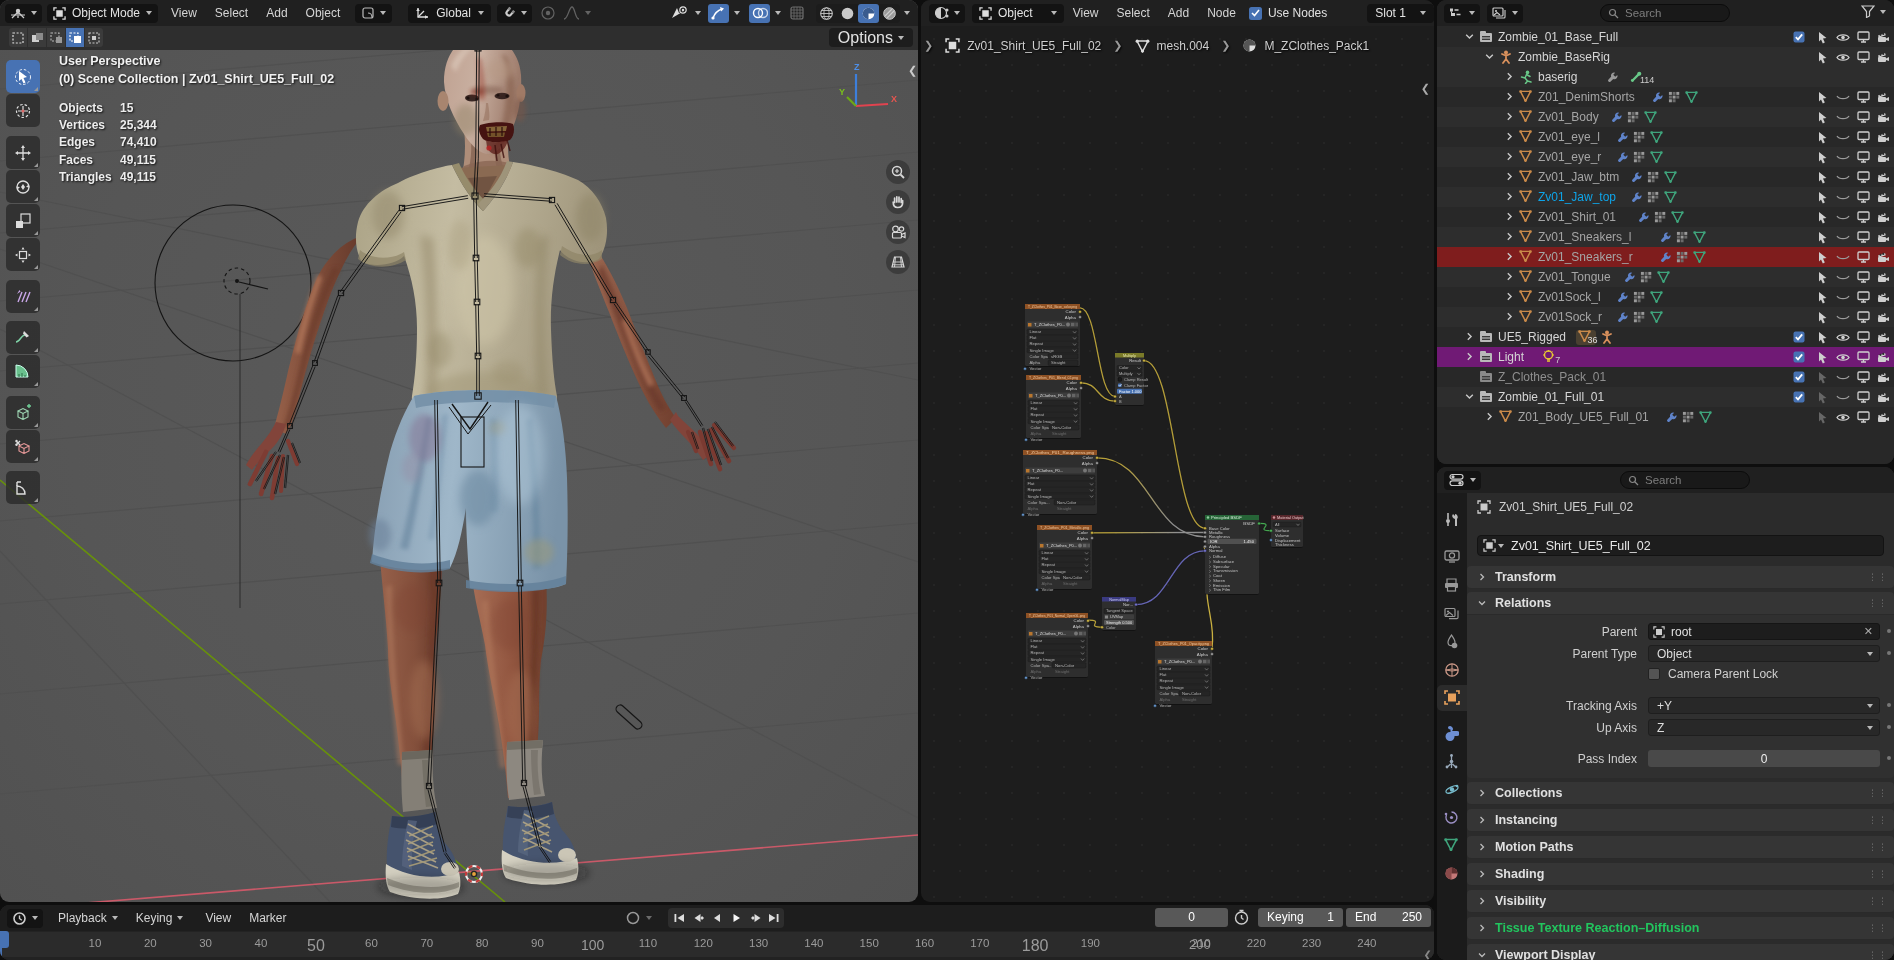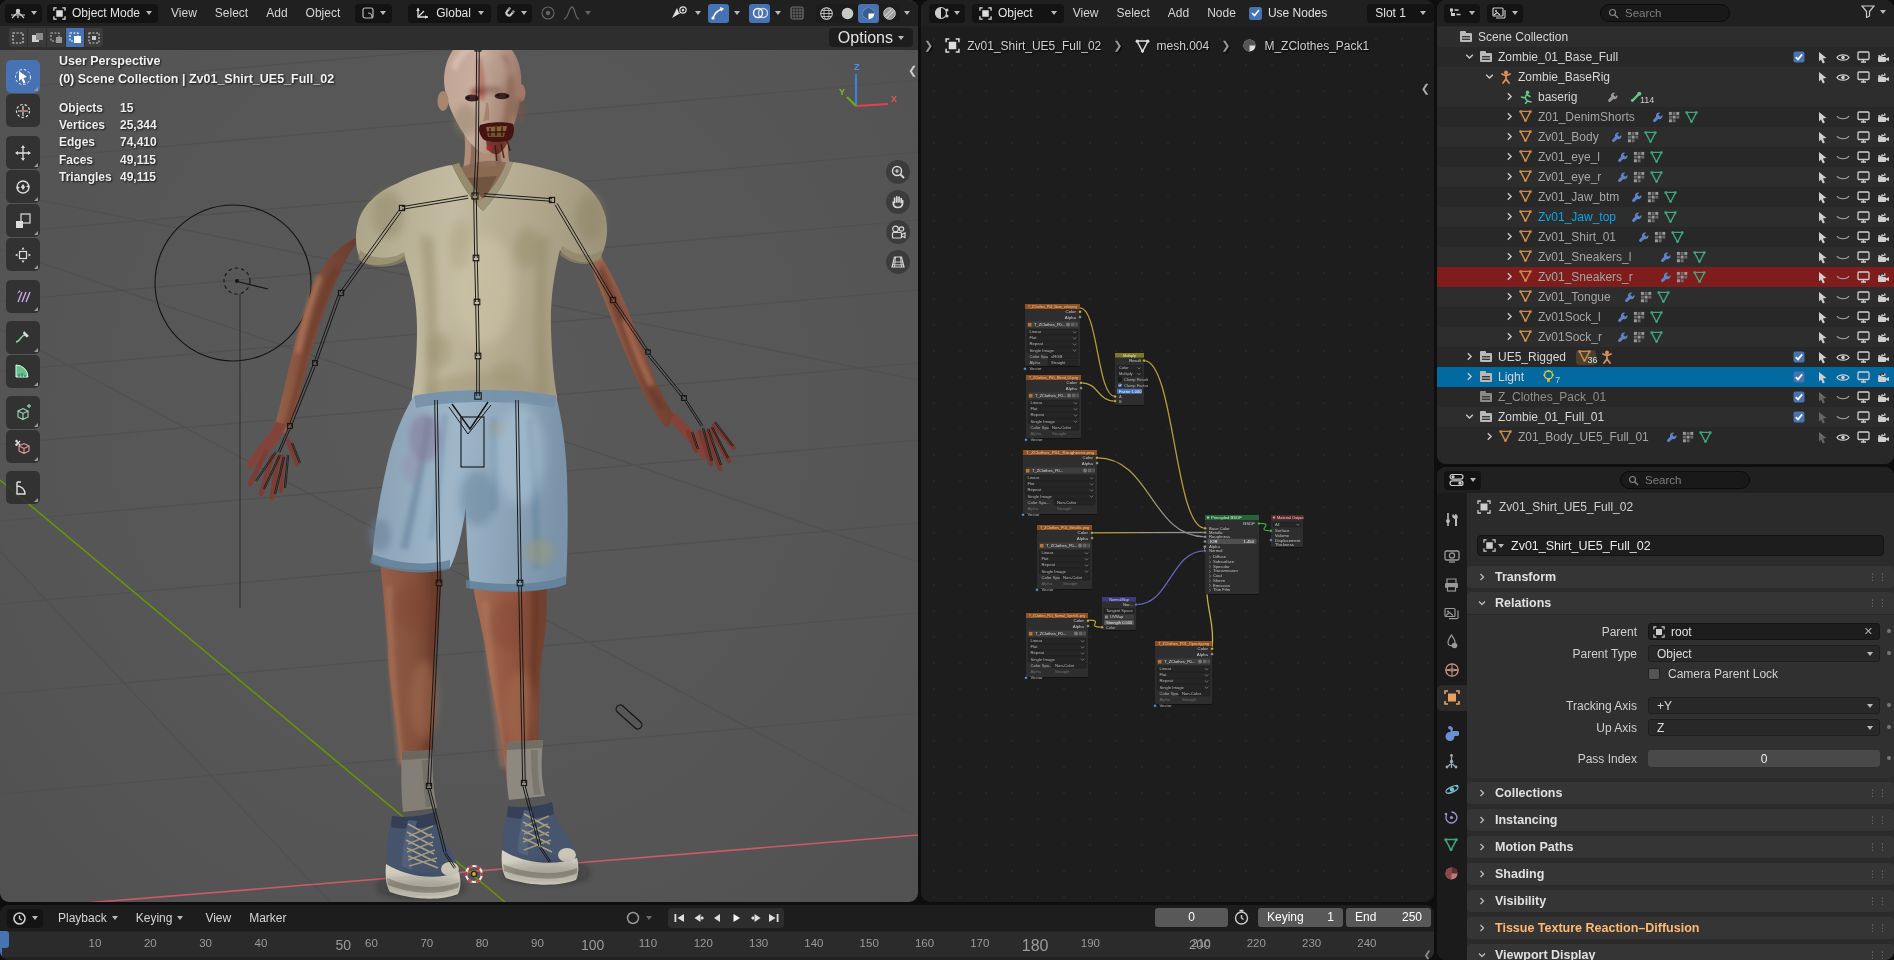--- a/index.html
+++ b/index.html
@@ -1008,21 +1008,21 @@
       <div style="position:absolute;left:1258px;top:3px;width:85px;height:19px;background:#585858;border-radius:3px;color:#fff;font-size:12px;line-height:19px">
       <span style="margin-left:9px">Keying</span><span style="position:absolute;right:9px">1</span></div>
       <div style="position:absolute;left:1346px;top:3px;width:85px;height:19px;background:#585858;border-radius:3px;color:#fff;font-size:12px;line-height:19px">
       <span style="margin-left:9px">End</span><span style="position:absolute;right:9px">250</span></div>
     </div>
     <div class="abs" style="left:0;top:26px;right:0;height:26px;background:#2b2b2b;border-top:1px solid #232323">
       <div class="abs" style="left:75.0px;top:5px;width:40px;text-align:center;font-size:11.5px;color:#9b9b9b">10</div>
       <div class="abs" style="left:130.3px;top:5px;width:40px;text-align:center;font-size:11.5px;color:#9b9b9b">20</div>
       <div class="abs" style="left:185.6px;top:5px;width:40px;text-align:center;font-size:11.5px;color:#9b9b9b">30</div>
       <div class="abs" style="left:240.89999999999998px;top:5px;width:40px;text-align:center;font-size:11.5px;color:#9b9b9b">40</div>
-      <div class="abs" style="left:311px;top:5px;width:40px;text-align:right;font-size:14px;color:#9b9b9b">50</div>
+      <div class="abs" style="left:296px;top:5px;width:40px;text-align:center;font-size:16px;color:#9b9b9b">50</div>
       <div class="abs" style="left:351.5px;top:5px;width:40px;text-align:center;font-size:11.5px;color:#9b9b9b">60</div>
       <div class="abs" style="left:406.79999999999995px;top:5px;width:40px;text-align:center;font-size:11.5px;color:#9b9b9b">70</div>
       <div class="abs" style="left:462.09999999999997px;top:5px;width:40px;text-align:center;font-size:11.5px;color:#9b9b9b">80</div>
       <div class="abs" style="left:517.4px;top:5px;width:40px;text-align:center;font-size:11.5px;color:#9b9b9b">90</div>
       <div class="abs" style="left:572.7px;top:5px;width:40px;text-align:center;font-size:14px;color:#9b9b9b">100</div>
       <div class="abs" style="left:628.0px;top:5px;width:40px;text-align:center;font-size:11.5px;color:#9b9b9b">110</div>
       <div class="abs" style="left:683.3px;top:5px;width:40px;text-align:center;font-size:11.5px;color:#9b9b9b">120</div>
       <div class="abs" style="left:738.5999999999999px;top:5px;width:40px;text-align:center;font-size:11.5px;color:#9b9b9b">130</div>
       <div class="abs" style="left:793.9px;top:5px;width:40px;text-align:center;font-size:11.5px;color:#9b9b9b">140</div>
       <div class="abs" style="left:849.1999999999999px;top:5px;width:40px;text-align:center;font-size:11.5px;color:#9b9b9b">150</div>
@@ -1038,31 +1038,20 @@
     </div>
     <div class="abs" style="left:0;top:52px;right:0;height:3px;background:#222"></div>
     <div class="abs" style="left:0;top:26px;width:9px;height:17px;background:#4772b3;border-radius:0 3px 3px 0"></div>
     <div class="abs" style="left:0;top:43px;width:2px;height:12px;background:#4772b3"></div>
     <div class="abs" style="right:2px;top:44px;color:#888;font-size:10px">❮</div>
   </div>
 <div class="ed" id="ol" style="left:1437px;top:0;width:457px;height:464px;background:#282828">
     <div class="abs" style="left:0;top:27px;right:0;bottom:0;background:#282828">
       <div style="position:absolute;left:24px;top:30px;height:330px;border-left:1px dotted #4a4a4a"></div>
       <div style="position:absolute;left:44px;top:70px;height:290px;border-left:1px dotted #4a4a4a"></div>
-      <div style="position:relative;height:20px;background:#2d2d2d">
-        <span class="abs" style="left:22px;top:3px">
-          <svg width="14" height="13" viewBox="0 0 14 13">
-            <rect x="1" y="3" width="12" height="9" rx="1" fill="#b9b9b9"></rect>
-            <rect x="1" y="1" width="6" height="3" rx="1" fill="#b9b9b9"></rect>
-            <rect x="3" y="6" width="8" height="1.4" fill="#3a3a3a"></rect>
-            <rect x="3" y="8.6" width="8" height="1.4" fill="#3a3a3a"></rect>
-          </svg>
-        </span>
-        <span class="abs" style="left:41px;top:3px;font-size:12px;color:#d6d6d6">Scene Collection</span>
-      </div>
       <div style="position:relative;height:20px;background:#282828">
         <span class="abs" style="left:28px;top:5px">
           <svg width="9" height="9" viewBox="0 0 9 9">
             <path d="M1.2 2.8 L4.5 6.1 L7.8 2.8" stroke="#c9c9c9" stroke-width="1.4" fill="none"></path>
           </svg>
         </span>
         <span class="abs" style="left:42px;top:3px">
           <svg width="14" height="13" viewBox="0 0 14 13">
             <rect x="1" y="3" width="12" height="9" rx="1" fill="#b9b9b9"></rect>
             <rect x="1" y="1" width="6" height="3" rx="1" fill="#b9b9b9"></rect>
@@ -2020,21 +2009,21 @@
         <span class="abs" style="left:440px;top:5px">
           <svg width="13" height="11" viewBox="0 0 13 11">
             <path d="M1 3.5 L8 1 L8.8 3.2 L1.8 5.7 Z" fill="#cfcfcf"></path>
             <circle cx="3.5" cy="2.8" r="1.1" fill="#2a2a2a"></circle>
             <circle cx="6.3" cy="1.9" r="1.1" fill="#2a2a2a"></circle>
             <rect x="1" y="5" width="8" height="5" rx="1" fill="#cfcfcf"></rect>
             <path d="M9 6.5 L12 5 v4 L9 8" fill="#cfcfcf"></path>
           </svg>
         </span>
       </div>
-      <div style="position:relative;height:20px;background:#0369a1">
+      <div style="position:relative;height:20px;background:#701a75">
         <span class="abs" style="left:28px;top:5px">
           <svg width="9" height="9" viewBox="0 0 9 9">
             <path d="M2.8 1.2 L6.1 4.5 L2.8 7.8" stroke="#c9c9c9" stroke-width="1.4" fill="none"></path>
           </svg>
         </span>
         <span class="abs" style="left:42px;top:3px">
           <svg width="14" height="13" viewBox="0 0 14 13">
             <rect x="1" y="3" width="12" height="9" rx="1" fill="#b9b9b9"></rect>
             <rect x="1" y="1" width="6" height="3" rx="1" fill="#b9b9b9"></rect>
             <rect x="3" y="6" width="8" height="1.4" fill="#3a3a3a"></rect>
@@ -2487,21 +2476,21 @@
         <svg width="10" height="10" viewBox="0 0 10 10" style="margin:0 8px 0 10px">
           <path d="M3.5 2 L6.5 5 L3.5 8" stroke="#bbb" stroke-width="1.3" fill="none"></path>
         </svg>
         <span style="color:#e0e0e0;font-size:12.5px;font-weight:bold">Visibility</span>
         <span style="position:absolute;right:6px;color:#777;font-size:9px;letter-spacing:1px">⋮⋮</span>
       </div>
       <div class="abs" style="left:0;top:424px;right:0;height:23px;background:#353535;border-radius:4px;display:flex;align-items:center;border-bottom:1px solid #2a2a2a">
         <svg width="10" height="10" viewBox="0 0 10 10" style="margin:0 8px 0 10px">
           <path d="M3.5 2 L6.5 5 L3.5 8" stroke="#bbb" stroke-width="1.3" fill="none"></path>
         </svg>
-        <span style="color:#fdba74;font-size:12.5px;font-weight:bold">Tissue Texture Reaction–Diffusion</span>
+        <span style="color:#22c55e;font-size:12.5px;font-weight:bold">Tissue Texture Reaction–Diffusion</span>
         <span style="position:absolute;right:6px;color:#777;font-size:9px;letter-spacing:1px">⋮⋮</span>
       </div>
       <div class="abs" style="left:0;top:451px;right:0;height:23px;background:#353535;border-radius:4px 4px 0 0;display:flex;align-items:center;border-bottom:1px solid #2a2a2a">
         <svg width="10" height="10" viewBox="0 0 10 10" style="margin:0 8px 0 10px">
           <path d="M2 3.5 L5 6.5 L8 3.5" stroke="#bbb" stroke-width="1.3" fill="none"></path>
         </svg>
         <span style="color:#e0e0e0;font-size:12.5px;font-weight:bold">Viewport Display</span>
         <span style="position:absolute;right:6px;color:#777;font-size:9px;letter-spacing:1px">⋮⋮</span>
       </div>
     </div>

